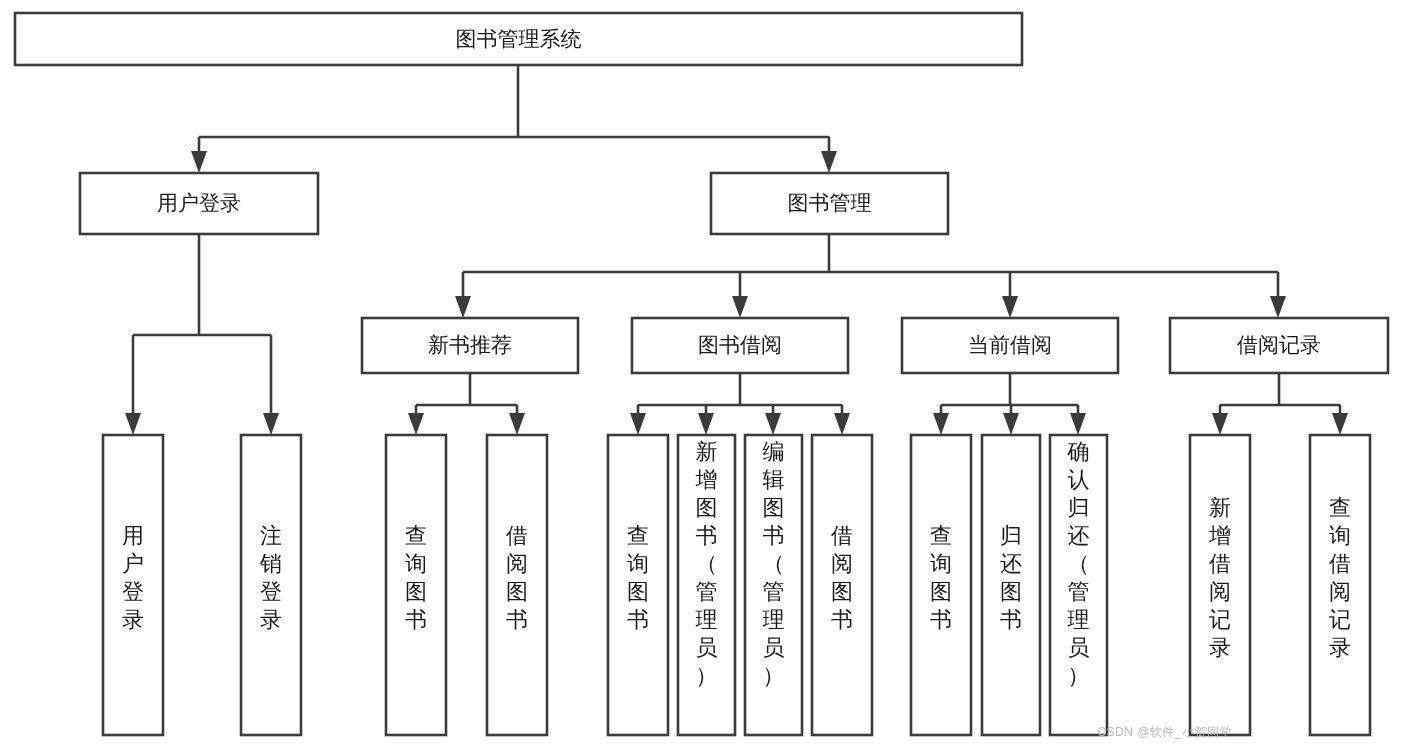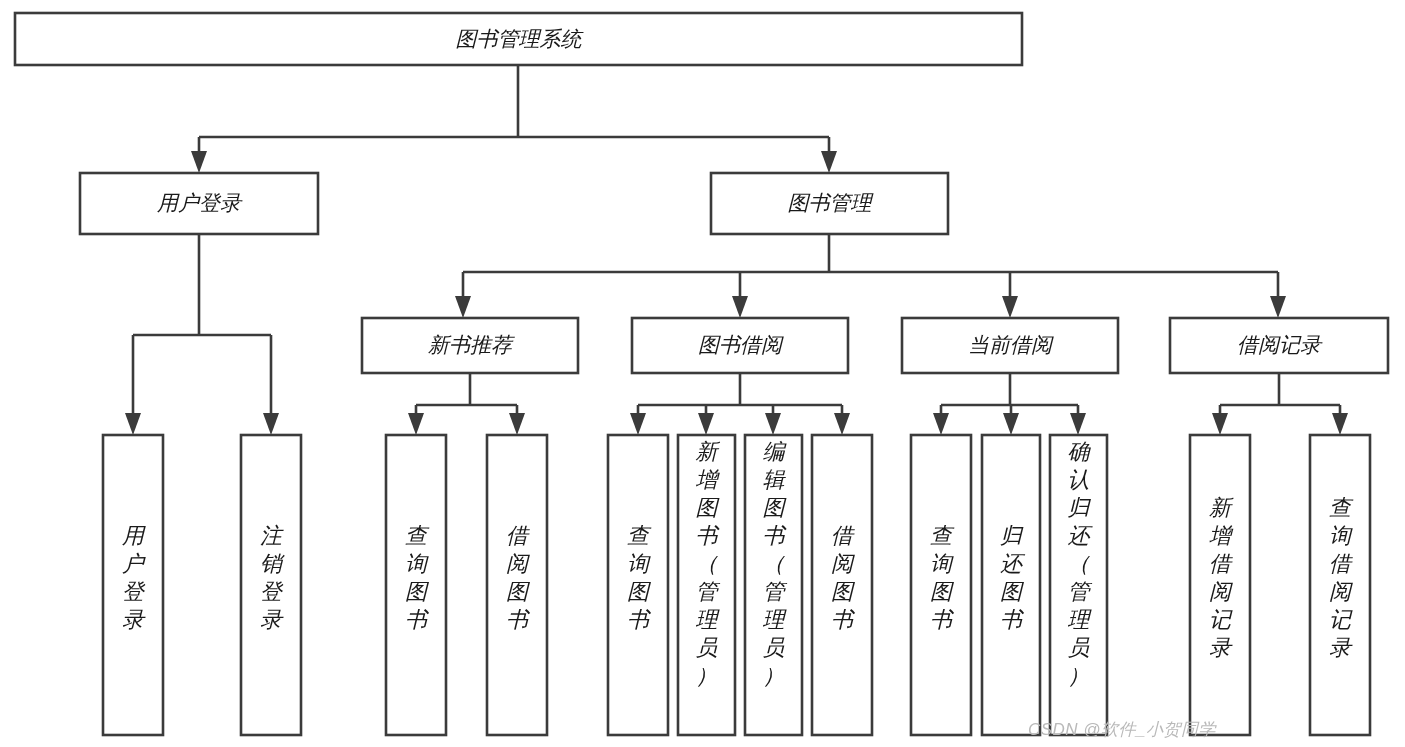--- a/index.html
+++ b/index.html
@@ -11,21 +11,20 @@
     width: 1405px;
     height: 747px;
     font-family: "Liberation Sans", "DejaVu Sans", sans-serif;
     overflow: hidden;
     position: relative;
   }
   #diagram-root {
     position: relative;
     width: 1240px;
     height: 747px;
-    font-style: italic;
   }
   svg.diagram-canvas {
     position: absolute;
     left: 0;
     top: 0;
     width: 1405px;
     height: 747px;
     display: block;
   }
   .node-box {
@@ -51,24 +50,24 @@
     dominant-baseline: middle;
   }
   .node-label-v {
     font-family: "Liberation Sans", "DejaVu Sans", sans-serif;
     font-size: 22px;
     fill: #1a1a1a;
     text-anchor: middle;
   }
   .watermark {
     position: absolute;
-    right: 24px;
+    right: 8px;
     bottom: 6px;
     font-family: "Liberation Sans", "DejaVu Sans", sans-serif;
-    font-size: 17px;
+    font-size: 12px;
     color: #b9b9b9;
     letter-spacing: 0.5px;
     white-space: nowrap;
     user-select: none;
   }
 </style>
 </head>
 <body>
 
 <div id="diagram-root">

